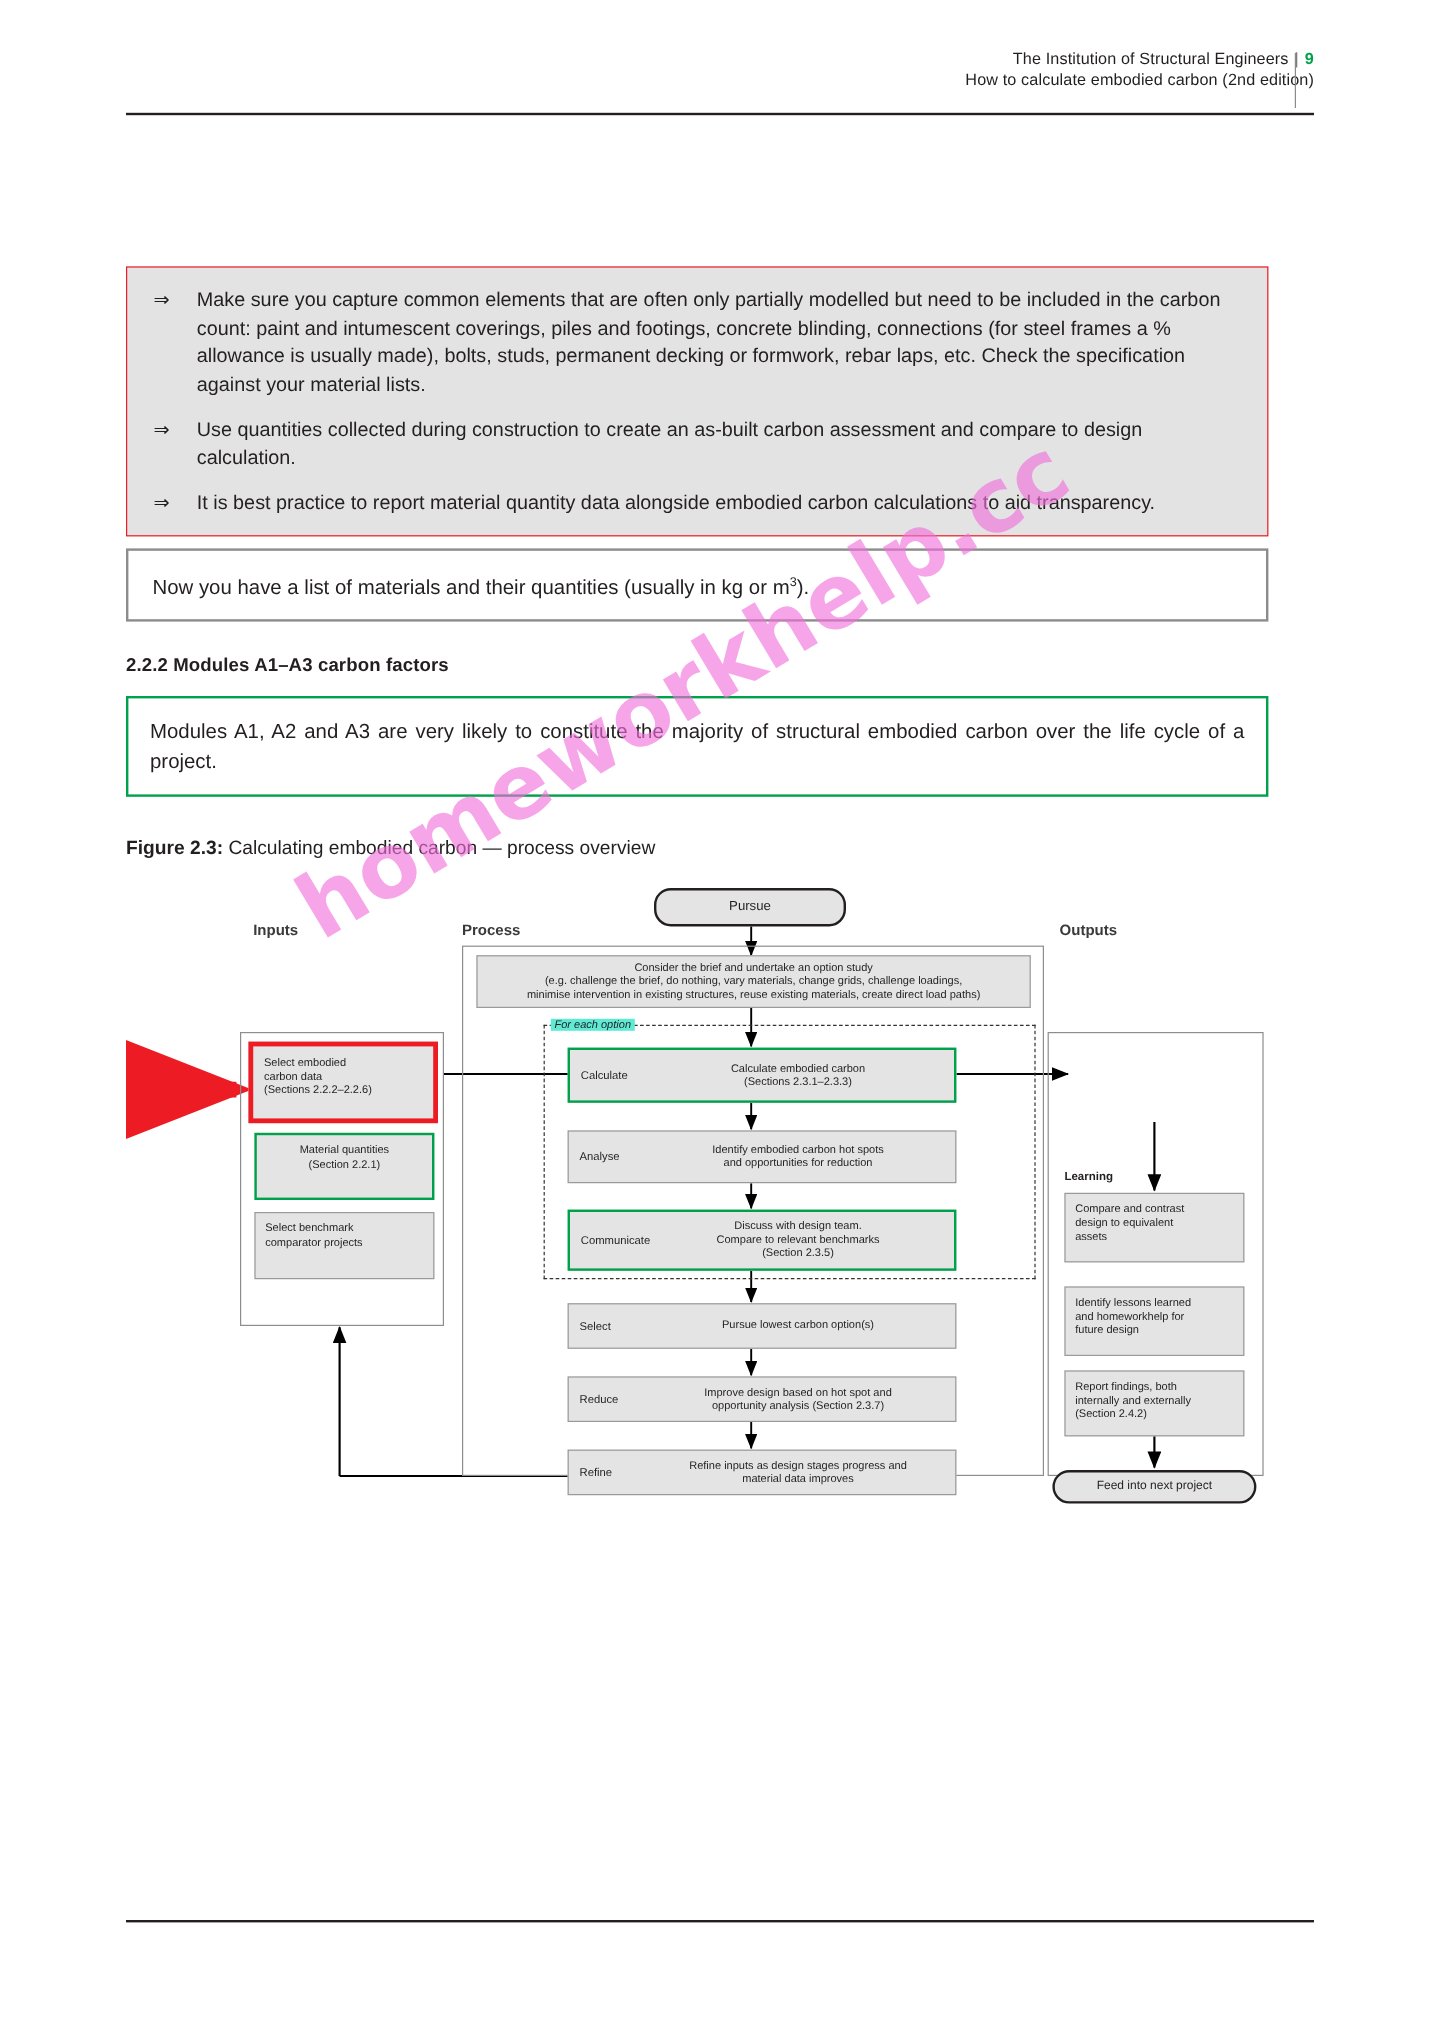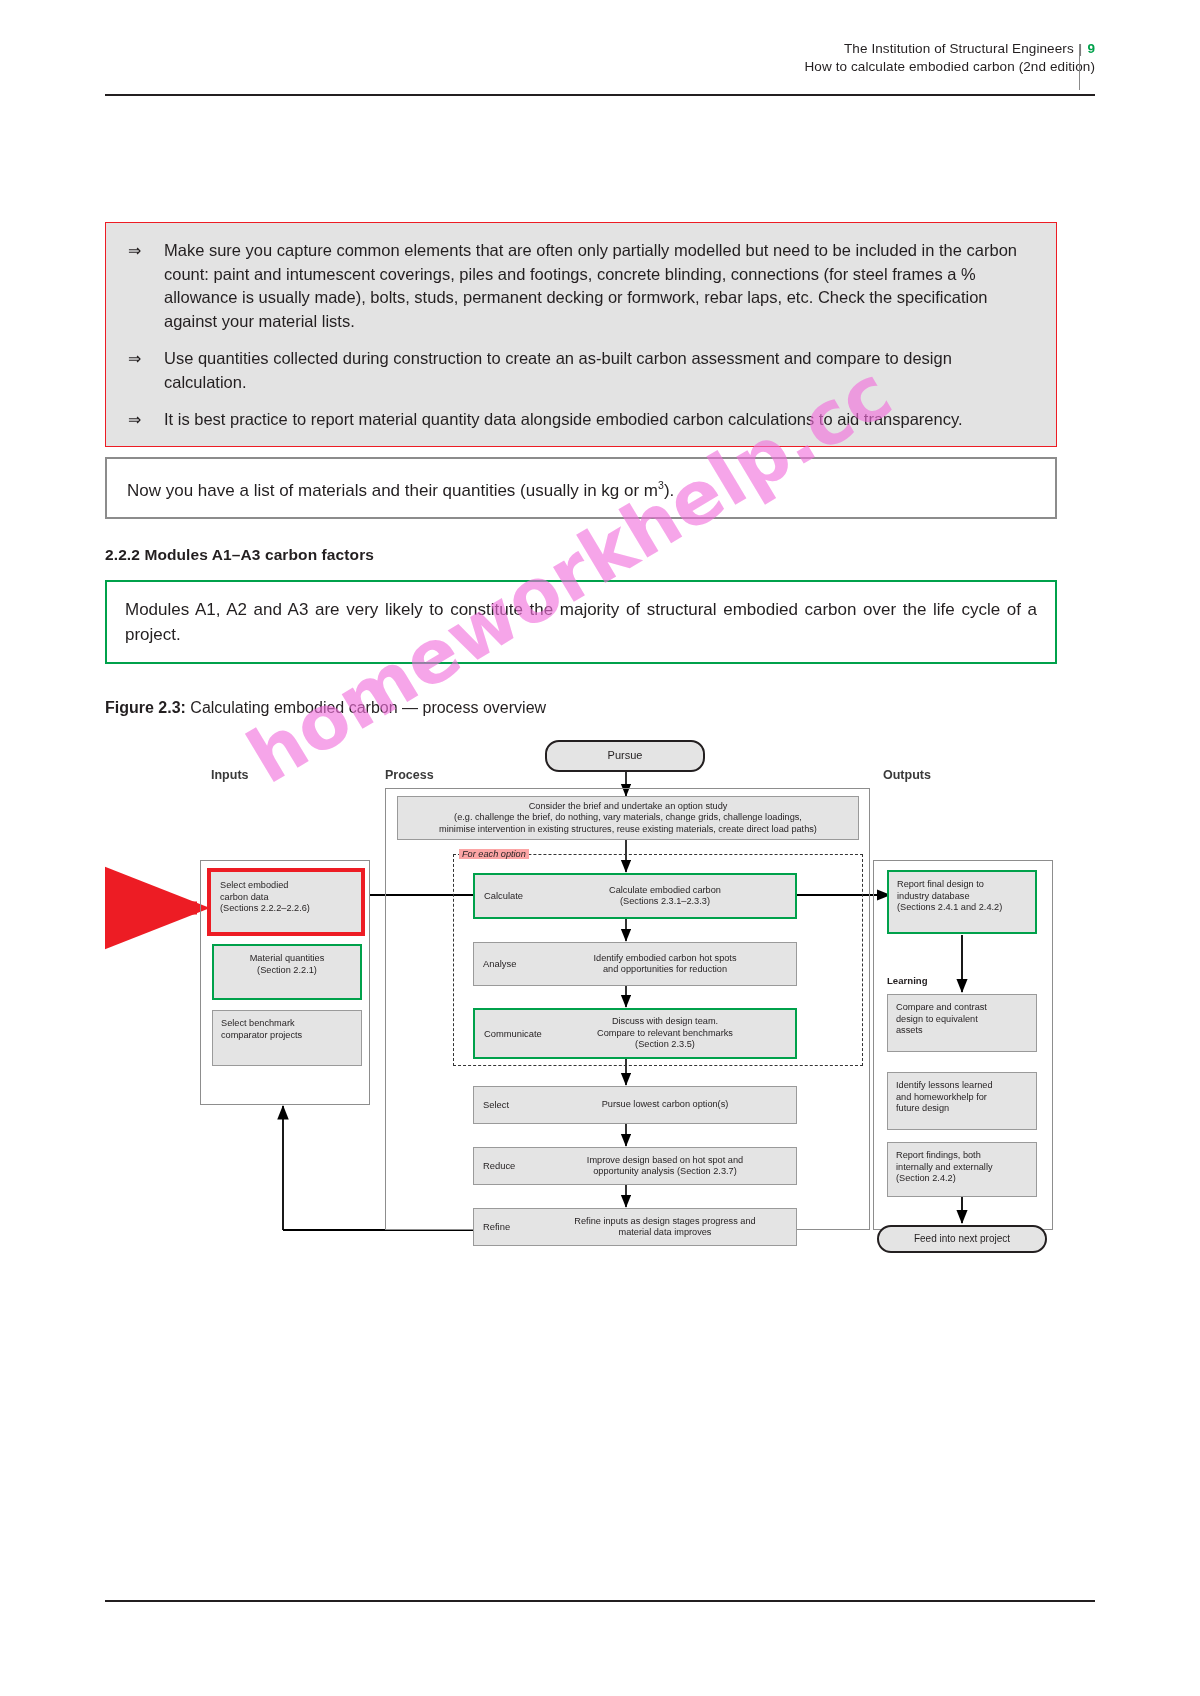--- a/index.html
+++ b/index.html
@@ -78,21 +78,21 @@
   .node .body{padding:0 6px;width:100%;}
 
   .container-box{
     position:absolute;box-sizing:border-box;
     border:1px solid #8d8d8d;background:transparent;
   }
   .dashed-box{
     position:absolute;box-sizing:border-box;
     border:1.4px dashed #333333;background:transparent;
   }
-  .dashed-label{position:absolute;font-size:9.2px;font-style:italic;color:#231f20;background:#fca5a5;padding:0 3px;}
+  .dashed-label{position:absolute;font-size:9.2px;font-style:italic;color:#231f20;background:#5eead4;padding:0 3px;}
   .learning-label{position:absolute;font-size:9.6px;font-weight:bold;color:#231f20;}
 
   
   .watermark{
     position:absolute;left:255px;top:500px;width:620px;height:580px;
     pointer-events:none;
   }
   .wm-text{
     position:absolute;left:0;top:220px;width:640px;
     font-family:"DejaVu Sans", sans-serif;
@@ -264,25 +264,20 @@
   </div>
 
   <div class="node" style="left:368px;top:478px;width:324px;height:38px;flex-direction:column;">
     <span class="lbl">Refine</span>
     <div style="padding-left:60px;">
       <div>Refine inputs as design stages progress and</div>
       <div>material data improves</div>
     </div>
   </div>
 
-  <div class="node green" style="left:782px;top:140px;width:150px;height:64px;flex-direction:column;align-items:flex-start;padding:7px 8px;text-align:left;justify-content:flex-start;">
-    <div>Report final design to</div>
-    <div>industry database</div>
-    <div>(Sections 2.4.1 and 2.4.2)</div>
-  </div>
 
   <div class="learning-label" style="left:782px;top:245px;">Learning</div>
 
   <div class="node" style="left:782px;top:264px;width:150px;height:58px;flex-direction:column;align-items:flex-start;padding:7px 8px;text-align:left;justify-content:flex-start;">
     <div>Compare and contrast</div>
     <div>design to equivalent</div>
     <div>assets</div>
   </div>
 
   <div class="node" style="left:782px;top:342px;width:150px;height:58px;flex-direction:column;align-items:flex-start;padding:7px 8px;text-align:left;justify-content:flex-start;">

